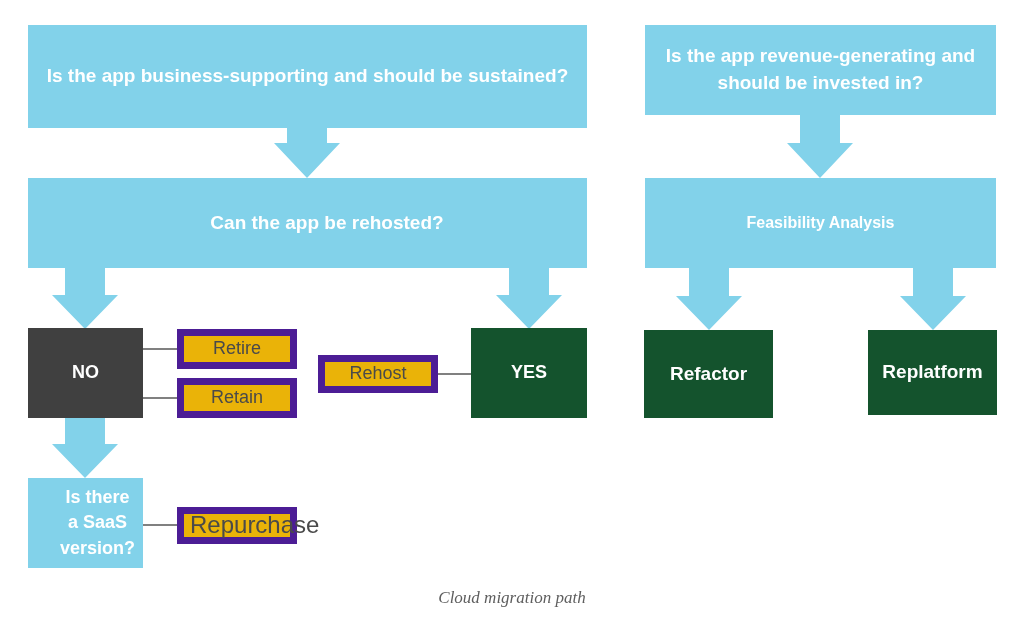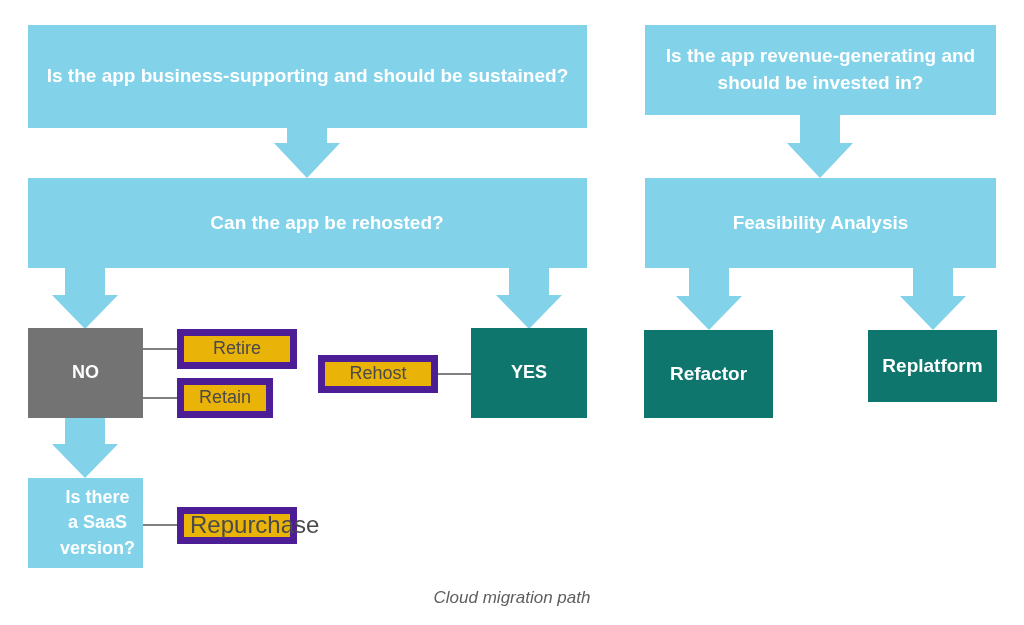--- a/index.html
+++ b/index.html
@@ -26,28 +26,28 @@
     box-sizing: border-box;
   }
   
   .n-light {
     background: #82d2ea;
     color: #ffffff;
     font-weight: bold;
   }
   
   .n-dark {
-    background: #0f766e;
+    background: #14532d;
     color: #ffffff;
     font-weight: bold;
     text-align: center;
   }
   
   .n-grey {
-    background: #737373;
+    background: #404040;
     color: #ffffff;
     font-weight: bold;
   }
   
   .n-outline {
     background: #eab308;
     border: 7px solid #4c1d95;
     color: #4a4a4a;
     font-weight: normal;
   }
@@ -114,21 +114,21 @@
     <span class="txt">NO</span>
   </div>
 
   <div class="conn" style="left:143px; top:348px; width:34px;"></div>
   <div class="conn" style="left:143px; top:397px; width:34px;"></div>
 
   <div class="node n-outline" style="left:177px; top:329px; width:120px; height:40px; font-size:18px;">
     <span class="txt">Retire</span>
   </div>
 
-  <div class="node n-outline" style="left:177px; top:378px; width:96px; height:40px; font-size:18px;">
+  <div class="node n-outline" style="left:177px; top:378px; width:120px; height:40px; font-size:18px;">
     <span class="txt">Retain</span>
   </div>
 
   <div class="node n-outline" style="left:318px; top:355px; width:120px; height:38px; font-size:18px;">
     <span class="txt">Rehost</span>
   </div>
 
   <div class="conn" style="left:438px; top:373px; width:33px;"></div>
 
   <div class="node n-dark" style="left:471px; top:328px; width:116px; height:90px; font-size:18px;">
@@ -154,39 +154,39 @@
   <div class="node n-light" style="left:645px; top:25px; width:351px; height:90px; font-size:19px;">
     <span class="txt">Is the app revenue-generating and should be invested in?</span>
   </div>
 
   <div class="arrow" style="left:787px; top:115px;">
     <svg width="66" height="63" viewBox="0 0 66 63">
       <polygon points="13,0 53,0 53,28 66,28 33,63 0,28 13,28" fill="#82d2ea"></polygon>
     </svg>
   </div>
 
-  <div class="node n-light" style="left:645px; top:178px; width:351px; height:90px; font-size:19px;">
+  <div class="node n-light" style="left:645px; top:178px; width:351px; height:90px; font-size:16px;">
     <span class="txt">Feasibility Analysis</span>
   </div>
 
   <div class="arrow" style="left:676px; top:268px;">
     <svg width="66" height="62" viewBox="0 0 66 62">
       <polygon points="13,0 53,0 53,28 66,28 33,62 0,28 13,28" fill="#82d2ea"></polygon>
     </svg>
   </div>
 
   <div class="arrow" style="left:900px; top:268px;">
     <svg width="66" height="62" viewBox="0 0 66 62">
       <polygon points="13,0 53,0 53,28 66,28 33,62 0,28 13,28" fill="#82d2ea"></polygon>
     </svg>
   </div>
 
   <div class="node n-dark" style="left:644px; top:330px; width:129px; height:88px; font-size:19px;">
     <span class="txt">Refactor</span>
   </div>
 
-  <div class="node n-dark" style="left:868px; top:330px; width:129px; height:72px; font-size:19px;">
+  <div class="node n-dark" style="left:868px; top:330px; width:129px; height:85px; font-size:19px;">
     <span class="txt">Replatform</span>
   </div>
 
-  <div class="caption" style="top:588px;">Cloud migration path</div>
+  <div class="caption" style="top:588px;font-family:Liberation Serif, serif;">Cloud migration path</div>
 
 </div>
 
 </body></html>

